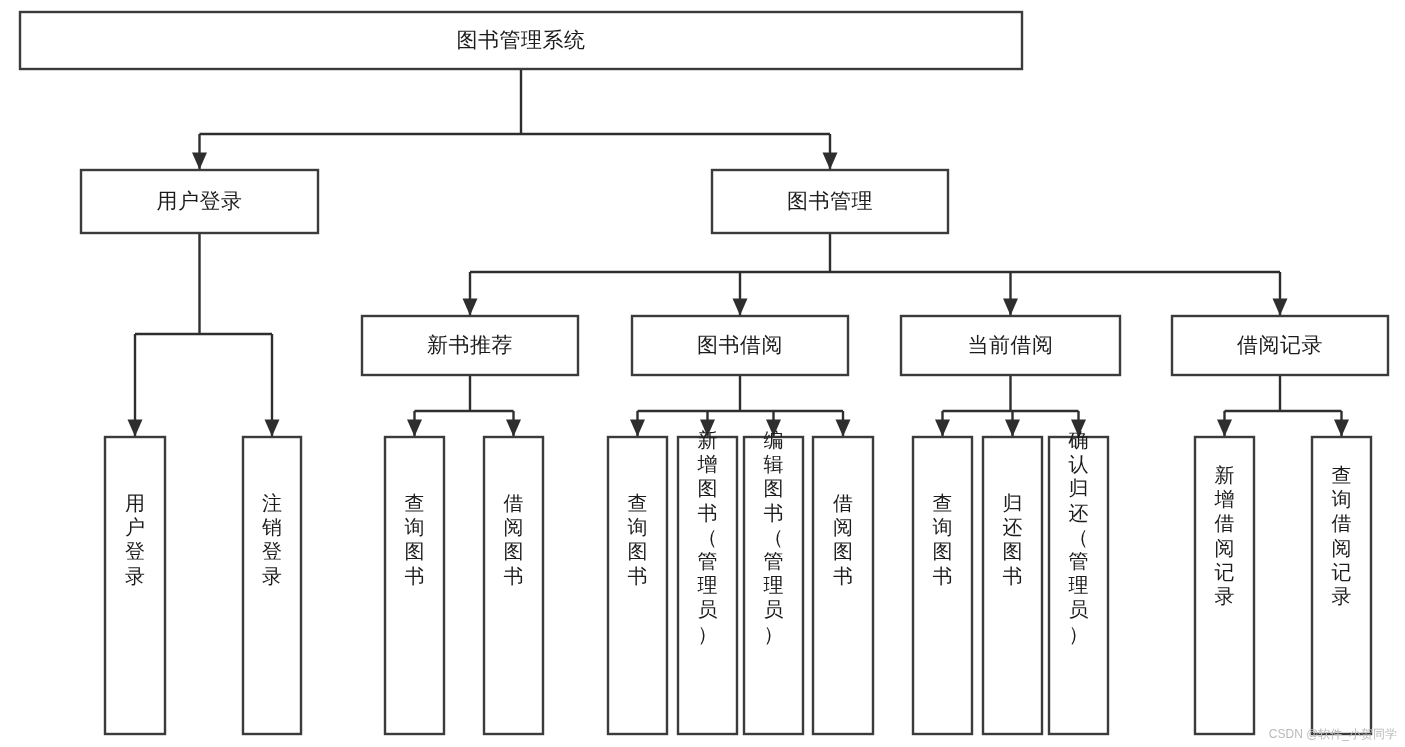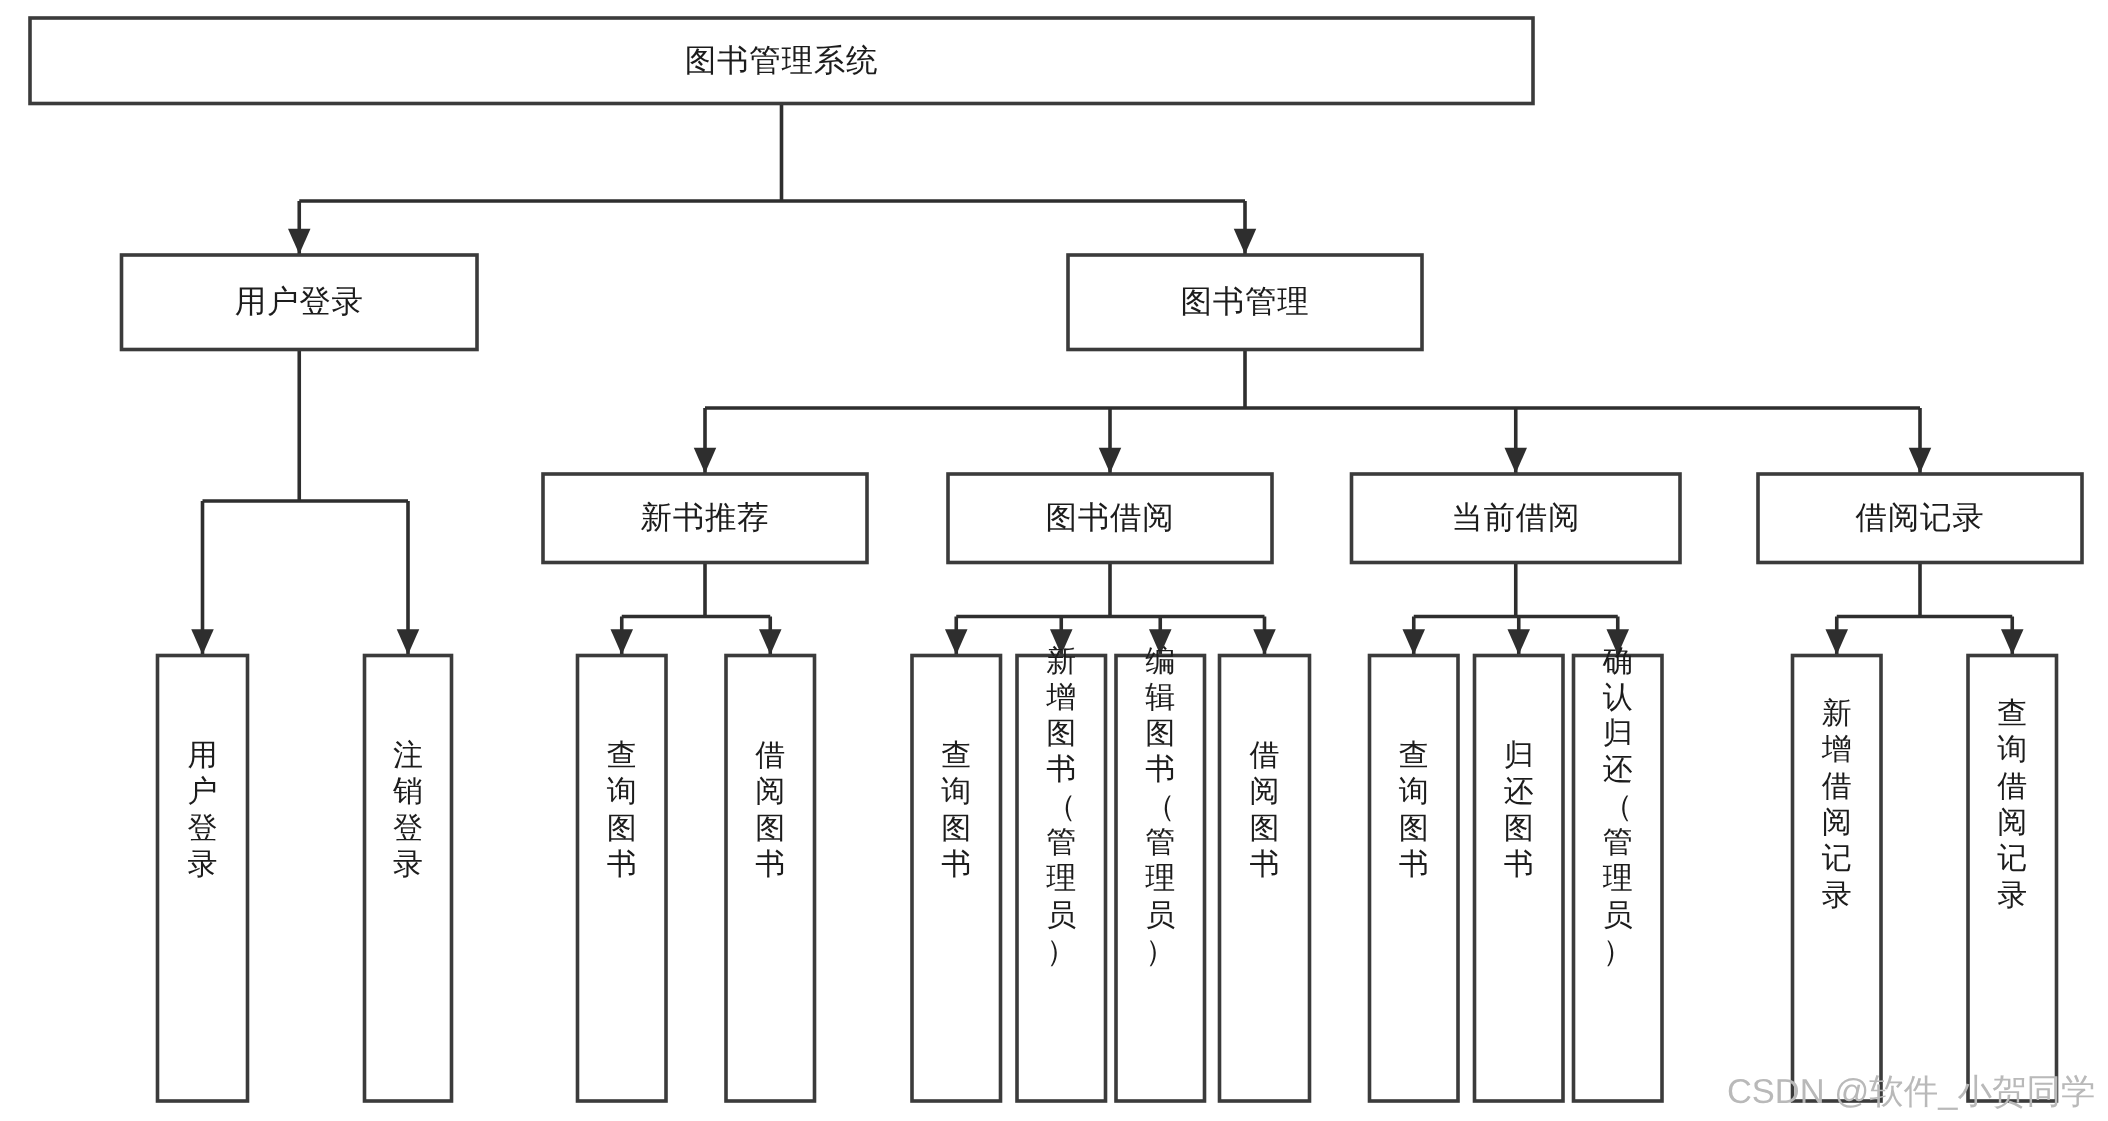--- a/index.html
+++ b/index.html
@@ -54,21 +54,21 @@
   }
   .arrow-head {
     fill: #2e2e2e;
     stroke: none;
   }
   .watermark {
     position: absolute;
     right: 8px;
     bottom: 4px;
     font-family: "Liberation Sans", "DejaVu Sans", sans-serif;
-    font-size: 23px;
+    font-size: 12px;
     color: #b9b9b9;
     white-space: nowrap;
     user-select: none;
   }
 </style>
 </head>
 <body>
 
 <div id="diagram-root">
   <svg class="diagram-canvas" id="diagram-svg" viewBox="0 0 1405 747" xmlns="http://www.w3.org/2000/svg">

